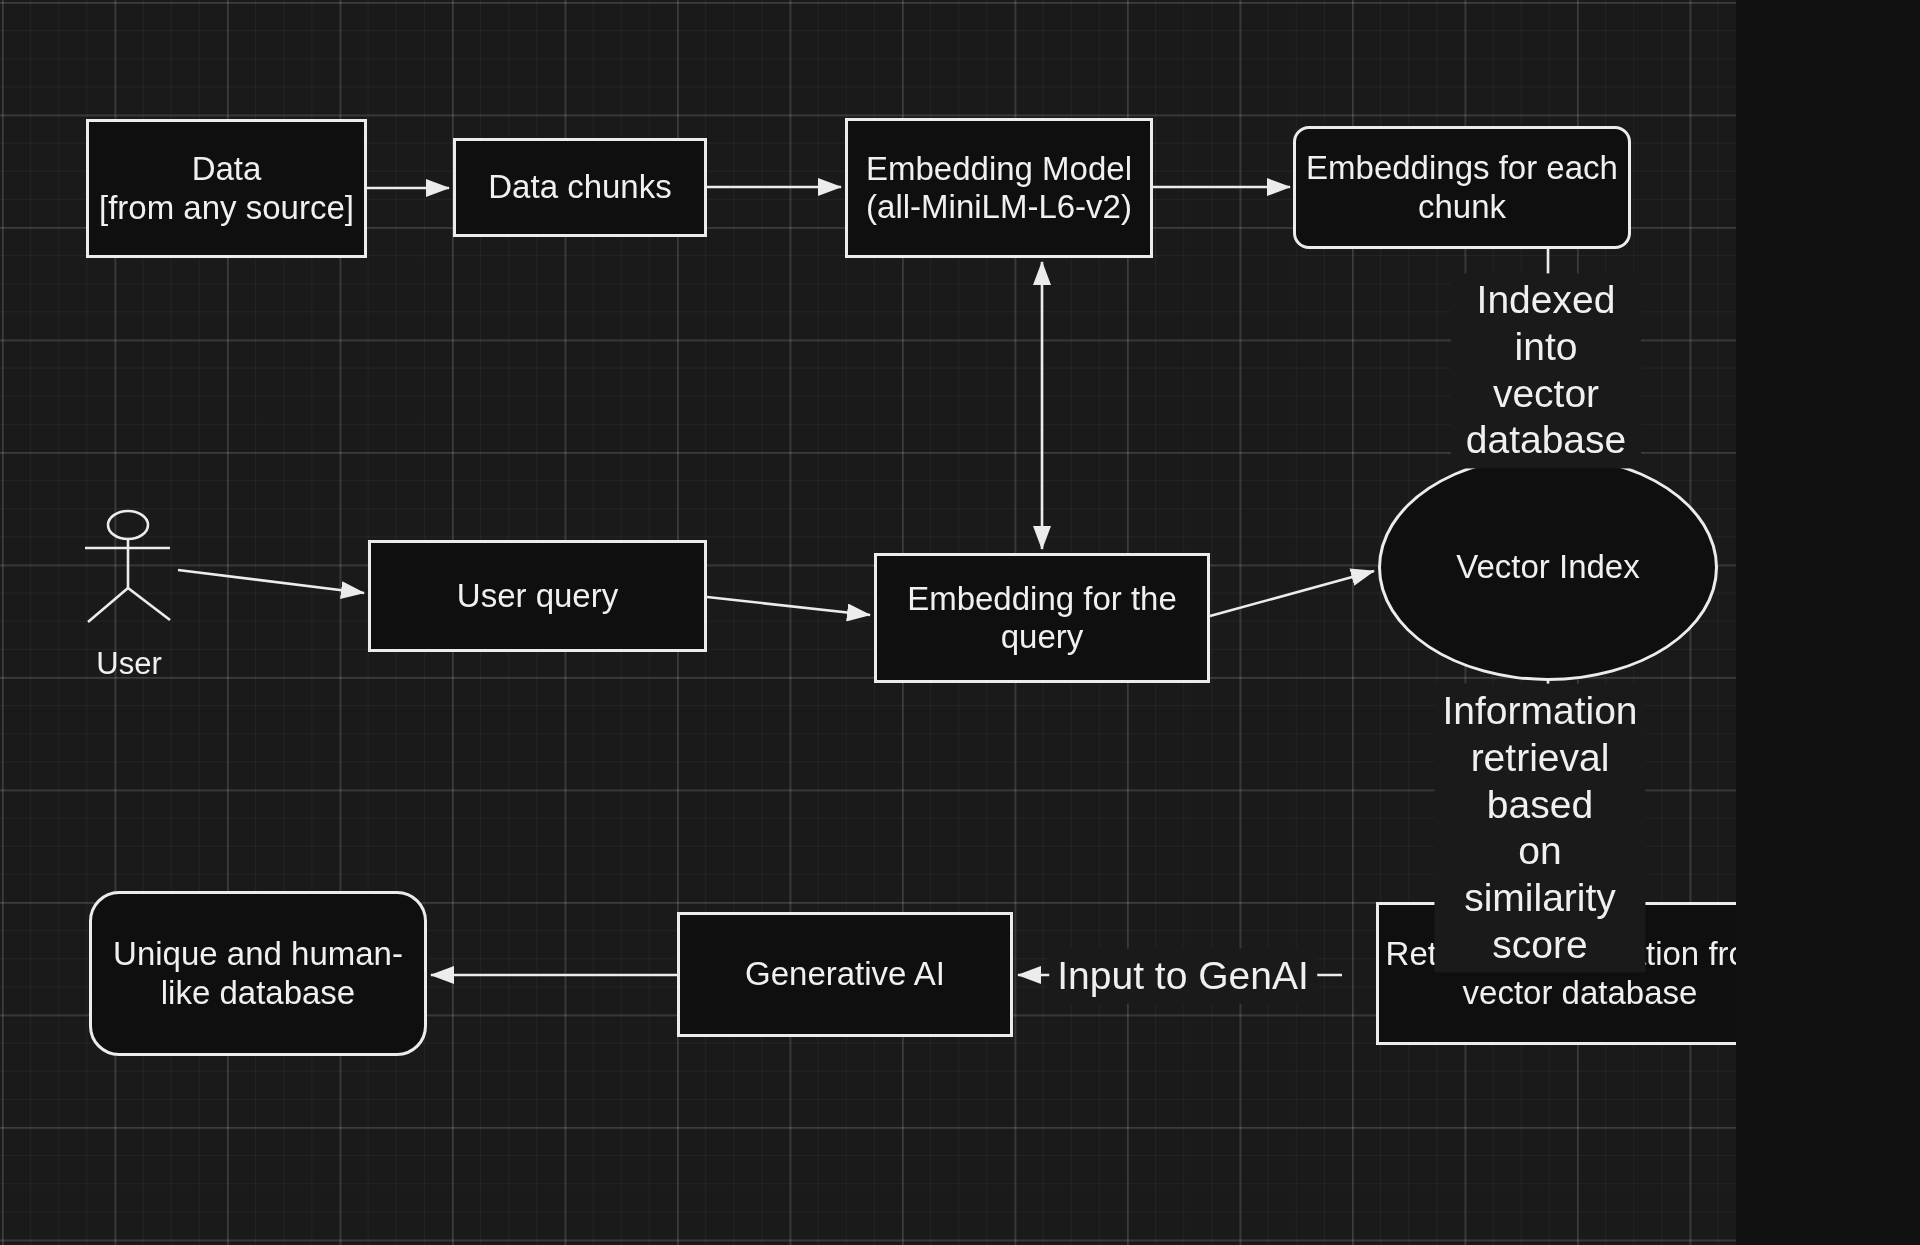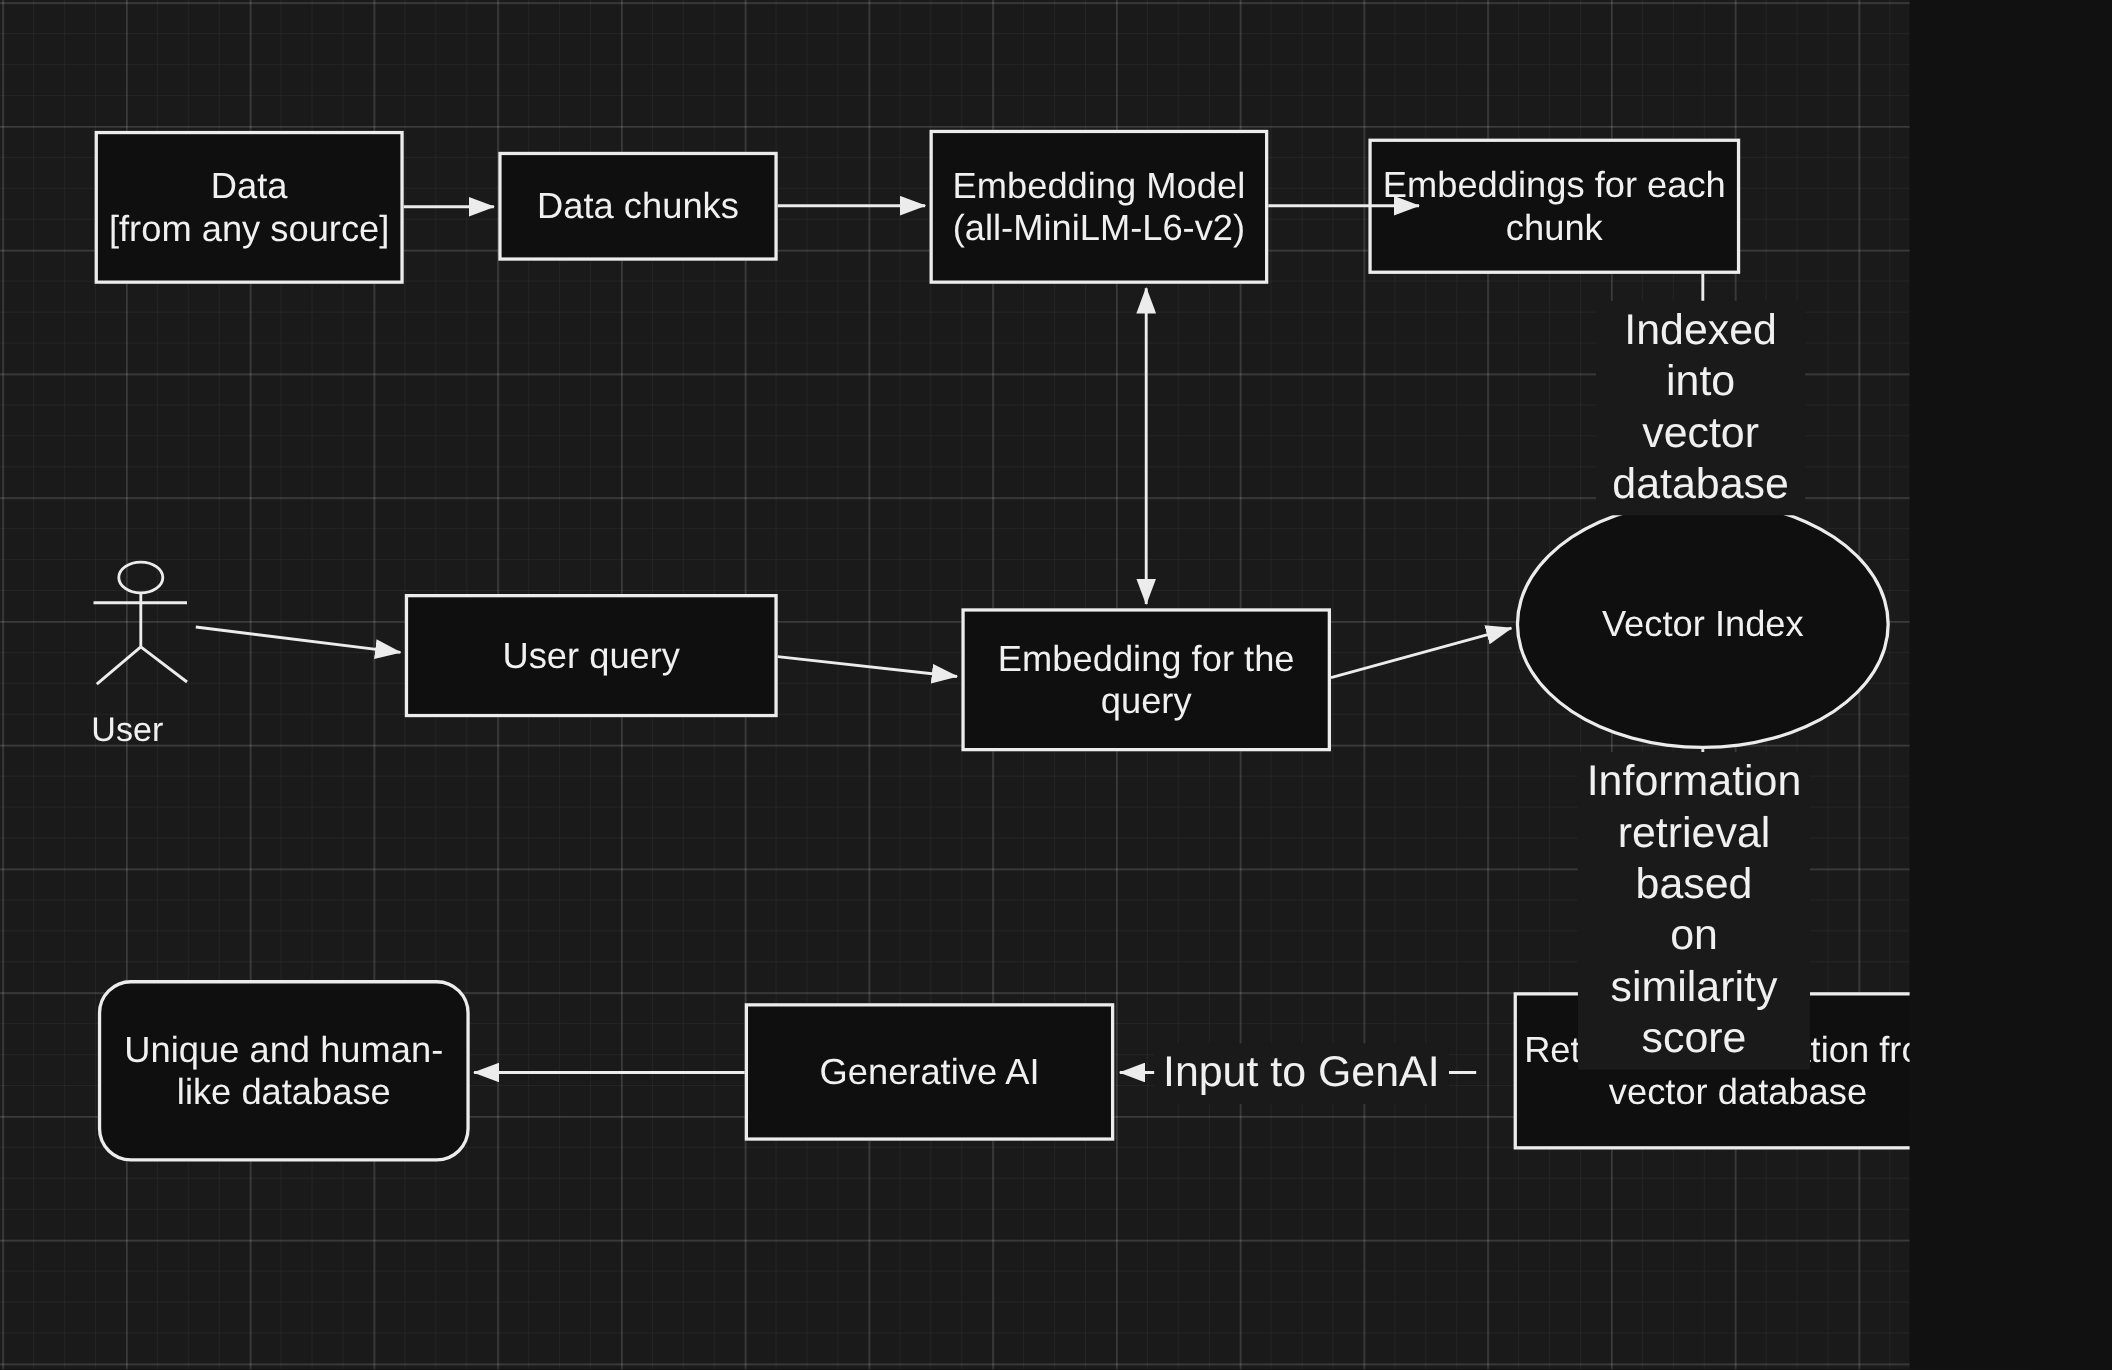--- a/index.html
+++ b/index.html
@@ -64,21 +64,21 @@
     width: 92px;
     height: 176px;
     z-index: 1;
     text-align: center;
   }
   .actor-label {
     position: absolute;
     left: 0;
     bottom: 0;
     width: 100%;
-    text-align: left;
+    text-align: center;
     font-size: 31px;
   }
 </style>
 </head>
 <body>
 
 <div class="canvas">
 
   <div class="node" style="left:86px; top:119px; width:281px; height:139px;">
     <span>Data
@@ -87,21 +87,21 @@
 
   <div class="node" style="left:453px; top:138px; width:254px; height:99px;">
     <span>Data chunks</span>
   </div>
 
   <div class="node" style="left:845px; top:118px; width:308px; height:140px;">
     <span>Embedding Model
 (all-MiniLM-L6-v2)</span>
   </div>
 
-  <div class="node" style="left:1244px; top:126px; width:338px; height:123px;">
+  <div class="node" style="left:1293px; top:126px; width:338px; height:123px;border-radius:16px;">
     <span>Embeddings for each
 chunk</span>
   </div>
 
   <div class="node ellipse" style="left:1378px; top:454px; width:340px; height:227px;">
     <span>Vector Index</span>
   </div>
 
   <div class="node" style="left:368px; top:540px; width:339px; height:112px;">
     <span>User query</span>

